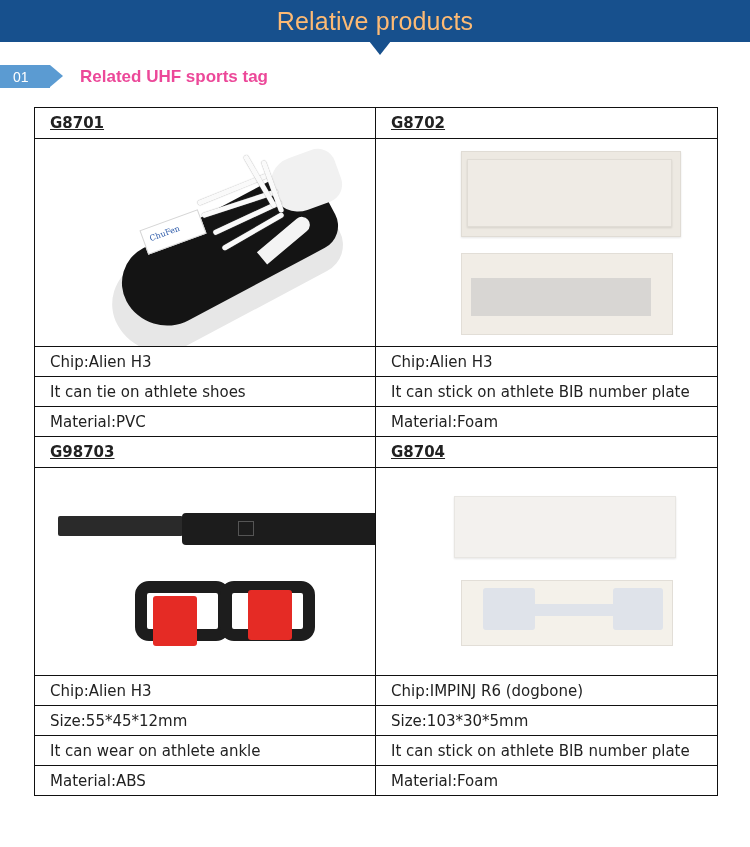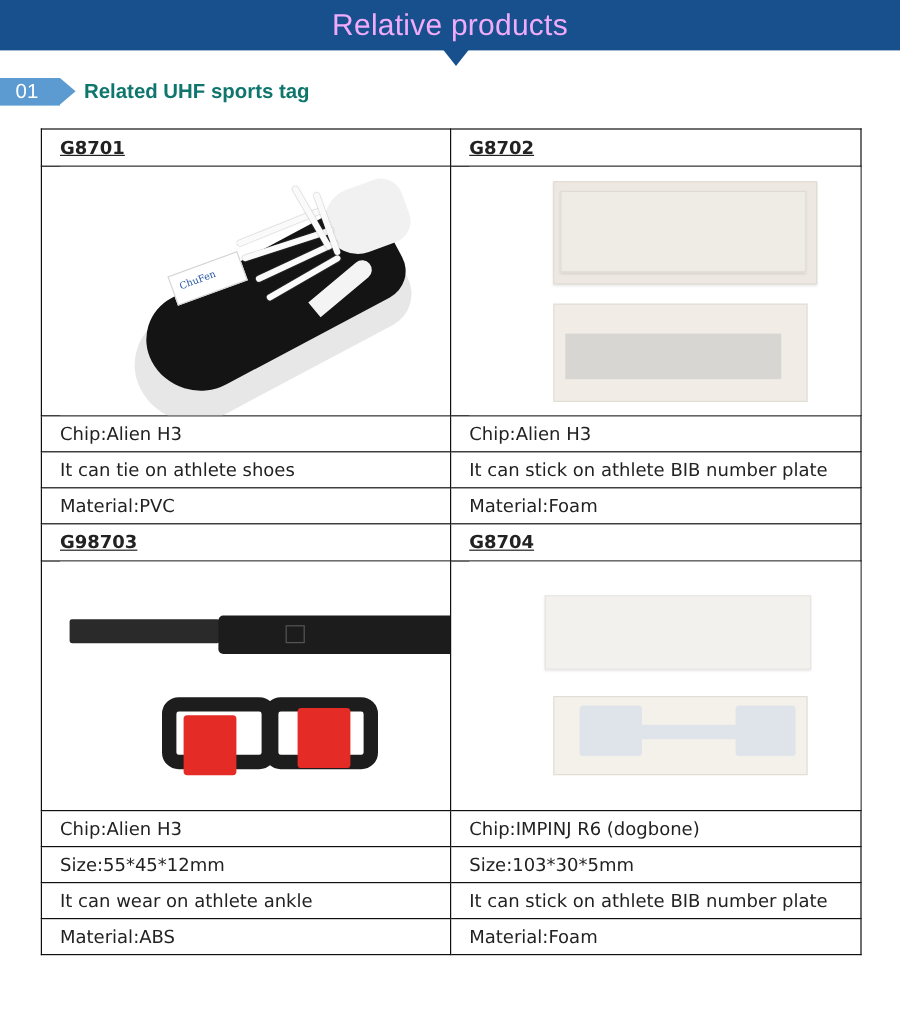--- a/index.html
+++ b/index.html
@@ -5,43 +5,43 @@
     * { box-sizing: border-box; margin: 0; padding: 0; }
     html, body { width: 750px; height: 847px; background: #ffffff; overflow: hidden; }
     body { position: relative; font-family: "DejaVu Sans", sans-serif; color: #222; }
 
     .banner {
       position: absolute; left: 0; top: 0; width: 750px; height: 42px;
       background: #17508d;
       display: flex; align-items: center; justify-content: center;
     }
     .banner-title {
-      color: #f0abfc; font-family: "Liberation Sans", sans-serif;
+      color: #fdba74; font-family: "Liberation Sans", sans-serif;
       font-size: 25px; letter-spacing: 0.2px;
     }
     .banner-arrow {
       position: absolute; left: 369px; top: 41px; width: 0; height: 0;
       border-left: 11px solid transparent; border-right: 11px solid transparent;
       border-top: 14px solid #17508d;
     }
 
     .section-head { position: absolute; left: 0; top: 65px; height: 23px; display: flex; align-items: center; }
     .badge {
       position: relative; width: 50px; height: 23px; background: #5b9bd2;
-      color: #fff; font-family: "Liberation Sans", sans-serif; font-size: 17px;
+      color: #fff; font-family: "Liberation Sans", sans-serif; font-size: 14px;
       display: flex; align-items: center; padding-left: 13px;
     }
     .badge::after {
       content: ""; position: absolute; right: -13px; top: 0;
       border-top: 11.5px solid transparent; border-bottom: 11.5px solid transparent;
       border-left: 13px solid #5b9bd2;
     }
     .section-title {
-      margin-left: 20px; font-family: "Liberation Sans", sans-serif;
-      font-weight: bold; font-size: 17px; color: #0f766e;
+      margin-left: 30px; font-family: "Liberation Sans", sans-serif;
+      font-weight: bold; font-size: 17px; color: #ec4899;
     }
 
     table.products {
       position: absolute; left: 34px; top: 107px; width: 683px;
       border-collapse: collapse; table-layout: fixed;
     }
     table.products td {
       border: 1.5px solid #111; vertical-align: middle;
       padding: 0 0 0 15px; font-size: 15px; color: #222; white-space: nowrap;
     }

